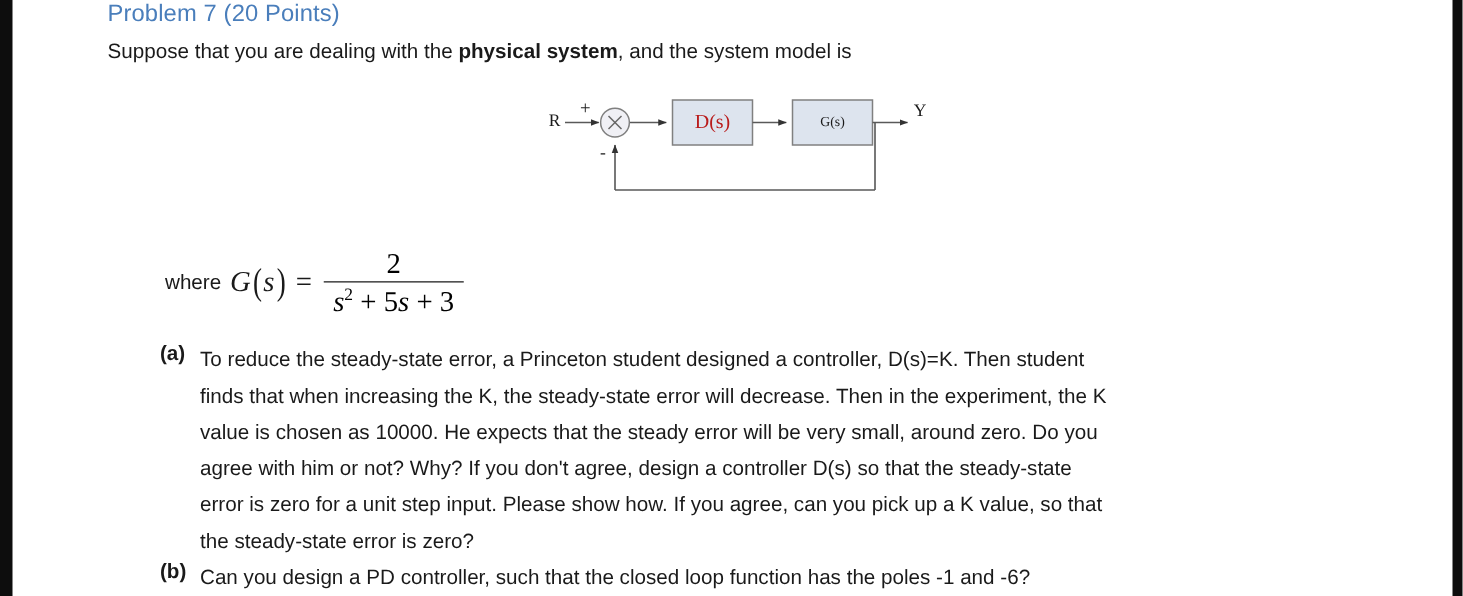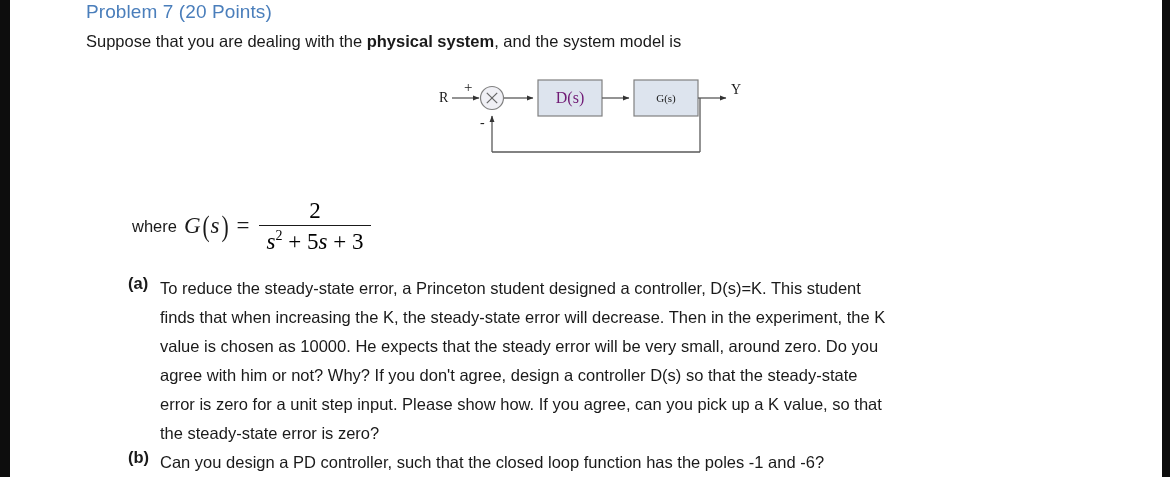--- a/index.html
+++ b/index.html
@@ -185,21 +185,21 @@
       <line x1="268" y1="30" x2="296" y2="30" stroke="#595959" stroke-width="1.3" marker-end="url(#arrow)"></line>
 
       <line x1="270" y1="30" x2="270" y2="84" stroke="#595959" stroke-width="1.3"></line>
       <line x1="270" y1="84" x2="62" y2="84" stroke="#595959" stroke-width="1.3"></line>
       <line x1="62" y1="84" x2="62" y2="48" stroke="#595959" stroke-width="1.3" marker-end="url(#arrow)"></line>
     </svg>
 
     <div style="position:absolute;left:9px;top:22px;font-family:'Liberation Serif',serif;font-size:14px;color:#1a1a1a;">R</div>
     <div style="position:absolute;left:34px;top:11px;font-family:'Liberation Serif',serif;font-size:15px;color:#1a1a1a;">+</div>
     <div style="position:absolute;left:50px;top:47px;font-family:'Liberation Serif',serif;font-size:14px;color:#1a1a1a;">-</div>
-    <div style="position:absolute;left:108px;top:12px;width:64px;height:36px;display:flex;align-items:center;justify-content:center;font-family:'Liberation Serif',serif;font-size:16px;color:#701a75;border-radius:12px;">D(s)</div>
+    <div style="position:absolute;left:108px;top:12px;width:64px;height:36px;display:flex;align-items:center;justify-content:center;font-family:'Liberation Serif',serif;font-size:16px;color:#b91c1c;border-radius:12px;">D(s)</div>
     <div style="position:absolute;left:204px;top:12px;width:64px;height:36px;display:flex;align-items:center;justify-content:center;font-family:'Liberation Serif',serif;font-size:11px;color:#1a1a1a;">G(s)</div>
     <div style="position:absolute;left:301px;top:14px;font-family:'Liberation Serif',serif;font-size:14px;color:#1a1a1a;">Y</div>
   </div>
 
   <div id="formula-row">
     <span class="where-label">where</span>
     <span class="math math-gs">
       <span style="font-style:italic;font-family:'Liberation Serif',serif;">G</span>
       <span class="paren">(</span>
       <span style="font-style:italic;font-family:'Liberation Serif',serif;">s</span>
@@ -211,21 +211,21 @@
       <span class="bar"></span>
       <span class="den"><i>s</i><span class="sup">2</span><span> + 5</span><i>s</i><span> + 3</span></span>
     </span>
   </div>
 
   <div id="questions">
 
     <div class="q-item">
       <span class="q-label">(a)</span>
       <div class="q-text">
-        <span class="ln">To reduce the steady-state error, a Princeton student designed a controller, D(s)=K. This student</span>
+        <span class="ln">To reduce the steady-state error, a Princeton student designed a controller, D(s)=K. Then student</span>
         <span class="ln">finds that when increasing the K, the steady-state error will decrease. Then in the experiment, the K</span>
         <span class="ln">value is chosen as 10000. He expects that the steady error will be very small, around zero. Do you</span>
         <span class="ln">agree with him or not? Why? If you don't agree, design a controller D(s) so that the steady-state</span>
         <span class="ln">error is zero for a unit step input. Please show how. If you agree, can you pick up a K value, so that</span>
         <span class="ln">the steady-state error is zero?</span>
       </div>
     </div>
 
     <div class="q-item">
       <span class="q-label">(b)</span>

